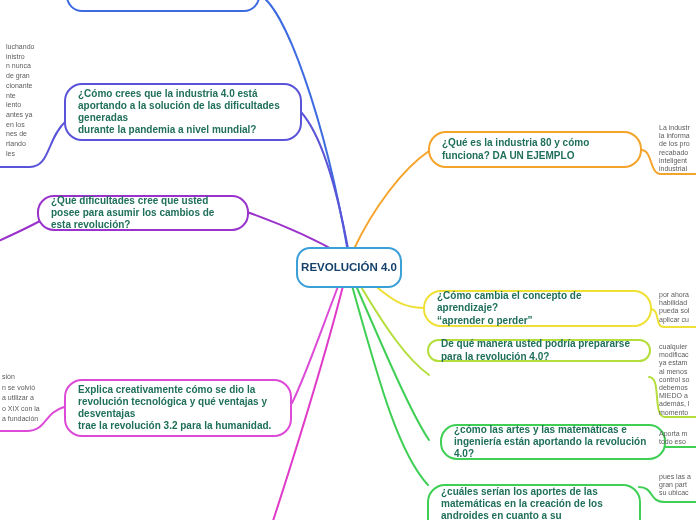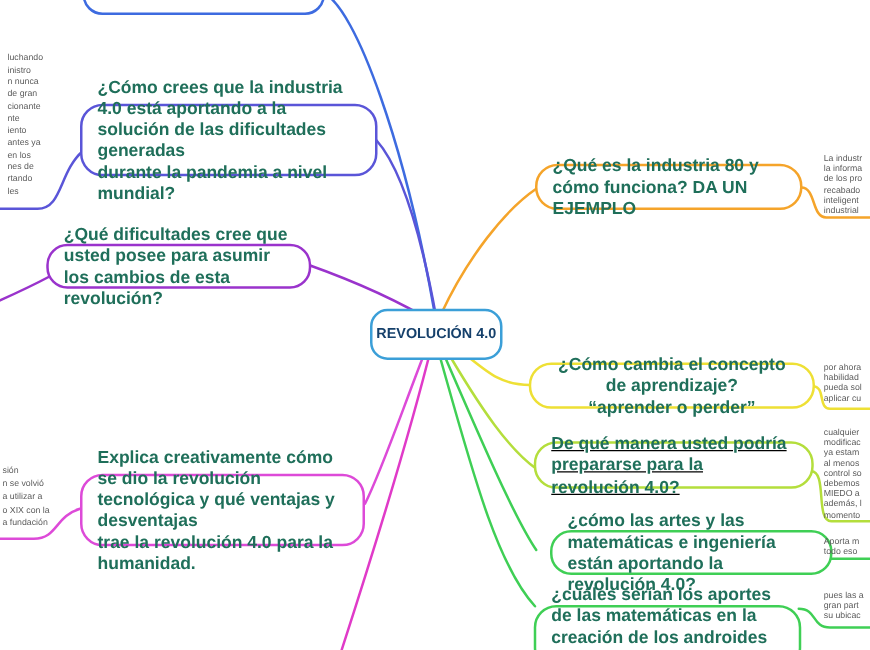--- a/index.html
+++ b/index.html
@@ -9,39 +9,39 @@
     font-family:"Liberation Sans", sans-serif;
   }
   #lines{position:absolute;left:0;top:0;z-index:1;}
   #lines path{fill:none;stroke-width:2;stroke-linecap:round;}
   .node{
     position:absolute;z-index:2;background:#fff;
     border:2px solid #888;display:flex;align-items:center;
     box-sizing:border-box;padding:5px 12px;
   }
   .node .txt{
-    font-size:14px;font-weight:600;line-height:1.22;
+    font-size:10px;font-weight:600;line-height:1.22;
     color:var(--node_text);white-space:pre-line;
   }
   .root{
     justify-content:center;border-width:2.5px;
     border-color:var(--root_border);border-radius:14px;
   }
   .root .txt{
     font-size:11.5px;font-weight:700;color:var(--root_text);white-space:nowrap;
   }
   .fragment{
     position:absolute;z-index:2;font-size:7px;color:var(--fragment_text);
     white-space:pre-line;line-height:8.2px;
   }
   .b-blue{border-color:var(--branch_blue);}
   .b-indigo{border-color:var(--branch_indigo);}
   .b-purple{border-color:var(--branch_purple);}
   .b-orange{border-color:var(--branch_orange);}
-  .b-yellow{border-color:var(--branch_yellow);text-align:center;}
+  .b-yellow{border-color:var(--branch_yellow);}
   .b-lime{border-color:var(--branch_lime);}
   .b-green{border-color:var(--branch_green);}
   .b-pink{border-color:var(--branch_pink);}
 </style>
 </head>
 <body>
 
 <svg id="lines" width="696" height="520" viewBox="0 0 696 520">
   <path d="M 258 -6 C 285 5, 325 120, 348 252" style="stroke:var(--branch_blue)"></path>
   <path d="M 301 112 C 326 140, 341 210, 349 254" style="stroke:var(--branch_indigo)"></path>
@@ -81,35 +81,35 @@
 
 <div class="node b-orange" style="left:428px;top:131px;width:214px;height:37px;border-radius:18px;">
   <span class="txt">¿Qué es la industria 80 y cómo funciona? DA UN EJEMPLO</span>
 </div>
 
 <div class="node b-yellow" style="left:423px;top:290px;width:229px;height:37px;border-radius:18px;">
   <span class="txt">¿Cómo cambia el concepto de aprendizaje?
 “aprender o perder”</span>
 </div>
 
-<div class="node b-lime" style="left:427px;top:353px;width:224px;height:38px;border-radius:18px;text-decoration:underline;">
+<div class="node b-lime" style="left:427px;top:339px;width:224px;height:23px;border-radius:18px;">
   <span class="txt">De qué manera usted podría prepararse para la revolución 4.0?</span>
 </div>
 
 <div class="node b-green" style="left:440px;top:424px;width:226px;height:36px;border-radius:17px;">
   <span class="txt">¿cómo las artes y las matemáticas e ingeniería están aportando la revolución 4.0?</span>
 </div>
 
 <div class="node b-green" style="left:427px;top:484px;width:214px;height:52px;border-radius:18px;">
   <span class="txt">¿cuáles serían los aportes de las matemáticas en la creación de los androides en cuanto a su programación?</span>
 </div>
 
 <div class="node b-pink" style="left:64px;top:379px;width:228px;height:58px;border-radius:18px;">
   <span class="txt">Explica creativamente cómo se dio la revolución tecnológica y qué ventajas y desventajas
-trae la revolución 4.0 para la humanidad.</span>
+trae la revolución 3.2 para la humanidad.</span>
 </div>
 
 <div class="fragment" style="left:6px;top:42px;width:54px;line-height:9.7px;">luchando
 inistro
 n nunca
 de gran
 cionante
 nte
 iento
 antes ya

